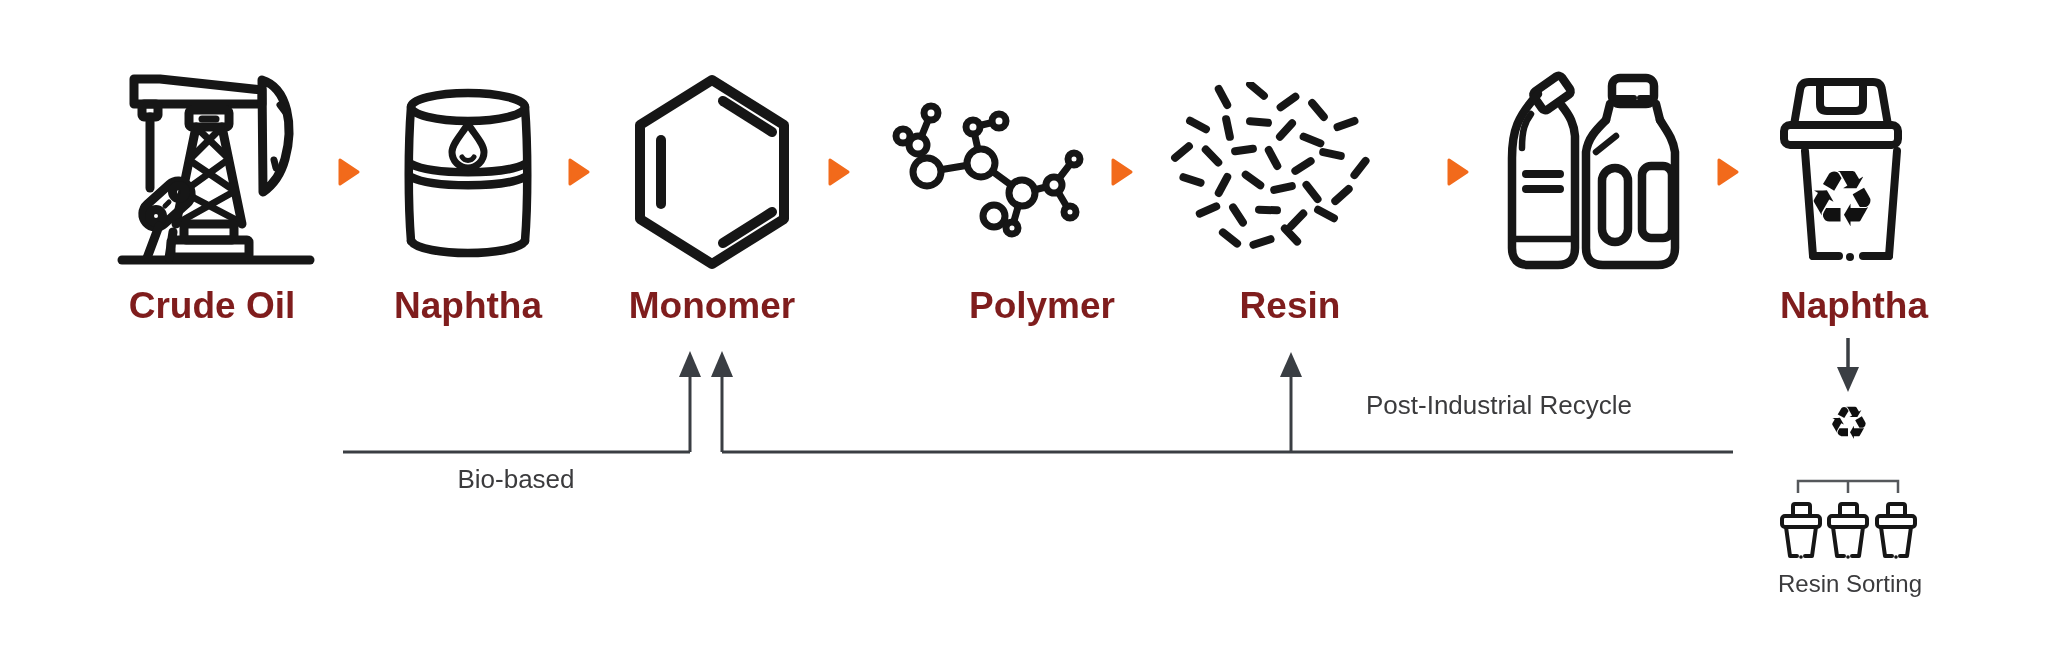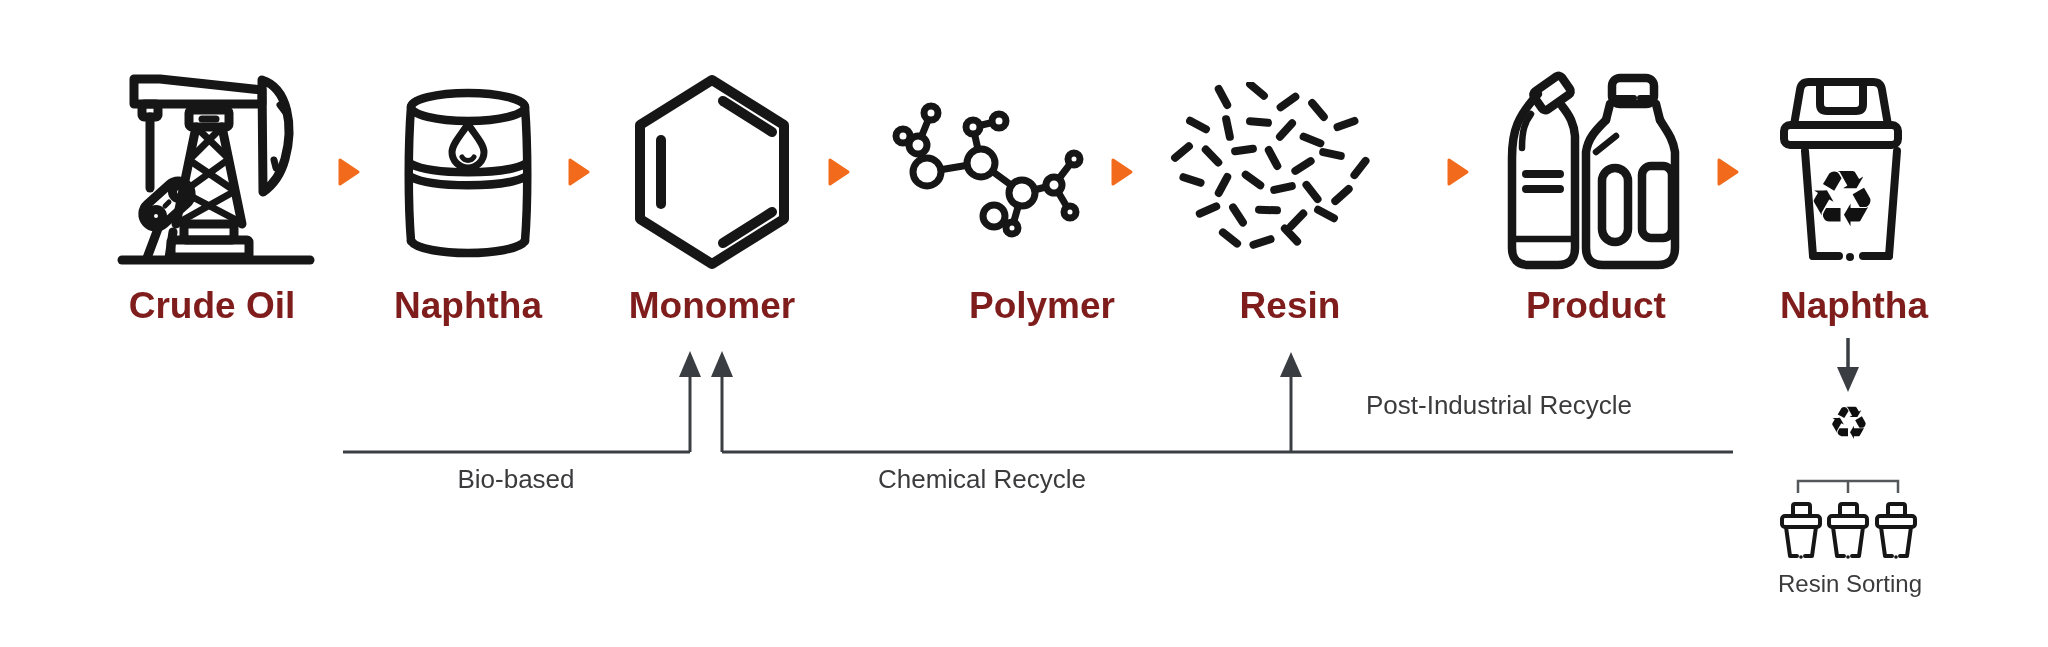--- a/index.html
+++ b/index.html
@@ -146,21 +146,20 @@
     <path d="M33,188 H59 M83,188 H109"></path>
     <circle cx="70" cy="189" r="4" fill="#161616" stroke="none"></circle>
     <text x="62" y="158" font-size="78" text-anchor="middle" fill="#111" stroke="none" font-family="DejaVu Sans, sans-serif">♻</text>
   </svg>
 
   <div class="stage-label" style="left:82px;">Crude Oil</div>
   <div class="stage-label" style="left:338px;">Naphtha</div>
   <div class="stage-label" style="left:582px;">Monomer</div>
   <div class="stage-label" style="left:855px;text-align:right;">Polymer</div>
   <div class="stage-label" style="left:1160px;">Resin</div>
-  <div class="stage-label" style="left:1466px;">Product</div>
   <div class="stage-label" style="left:1724px;">Naphtha</div>
 
   <svg class="abs" style="left:338px;top:158px;" width="22" height="28" viewBox="0 0 22 28">
       <polygon points="2,2 2,26 20,14" fill="#F26A1B" stroke="#F26A1B" stroke-width="3" stroke-linejoin="round"></polygon>
     </svg>
   <svg class="abs" style="left:568px;top:158px;" width="22" height="28" viewBox="0 0 22 28">
       <polygon points="2,2 2,26 20,14" fill="#F26A1B" stroke="#F26A1B" stroke-width="3" stroke-linejoin="round"></polygon>
     </svg>
   <svg class="abs" style="left:828px;top:158px;" width="22" height="28" viewBox="0 0 22 28">
       <polygon points="2,2 2,26 20,14" fill="#F26A1B" stroke="#F26A1B" stroke-width="3" stroke-linejoin="round"></polygon>
@@ -196,21 +195,20 @@
       <path d="M1848,338 V369"></path>
       <polygon points="1837,367 1859,367 1848,392" fill="#3A3E43" stroke="none"></polygon>
     </g>
 
     <g stroke="#55585B" stroke-width="2.5">
       <path d="M1798,493 V481 H1898 V493 M1848,481 V493"></path>
     </g>
   </svg>
 
   <div class="route-label" style="left:366px;top:416px;width:300px;">Bio-based</div>
-  <div class="route-label" style="left:832px;top:416px;width:300px;">Chemical Recycle</div>
   <div class="post-label" style="left:1366px;top:389px;width:330px;">
     <div>Post-Industrial Recycle</div>
   </div>
 
   <div class="recycle-glyph">♻</div>
 
   <svg class="abs" style="left:1779px;top:500px;" width="44" height="62" viewBox="0 0 44 62" fill="none" stroke="#161616" stroke-width="4" stroke-linecap="round" stroke-linejoin="round">
     <rect x="14" y="4" width="17" height="12" rx="2"></rect>
     <rect x="3" y="16" width="38" height="11" rx="3"></rect>
     <path d="M7,27 L11,56 M37,27 L33,56 M11,56 H18 M26,56 H33"></path>

